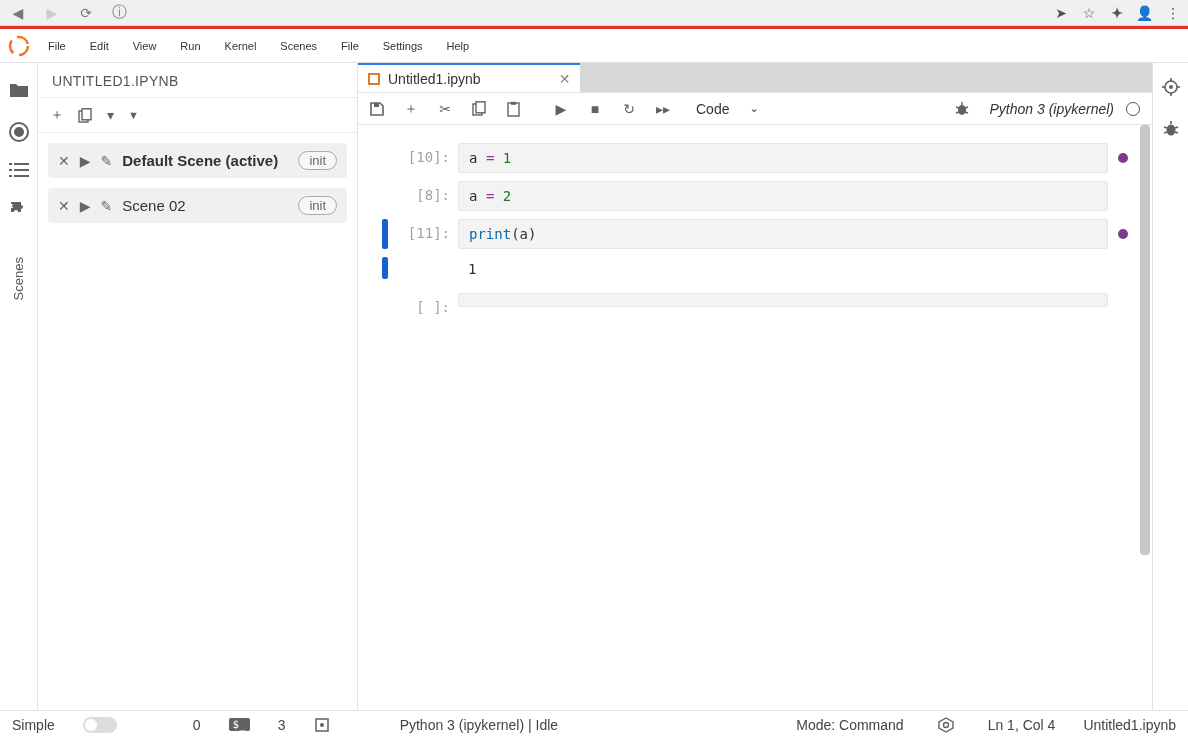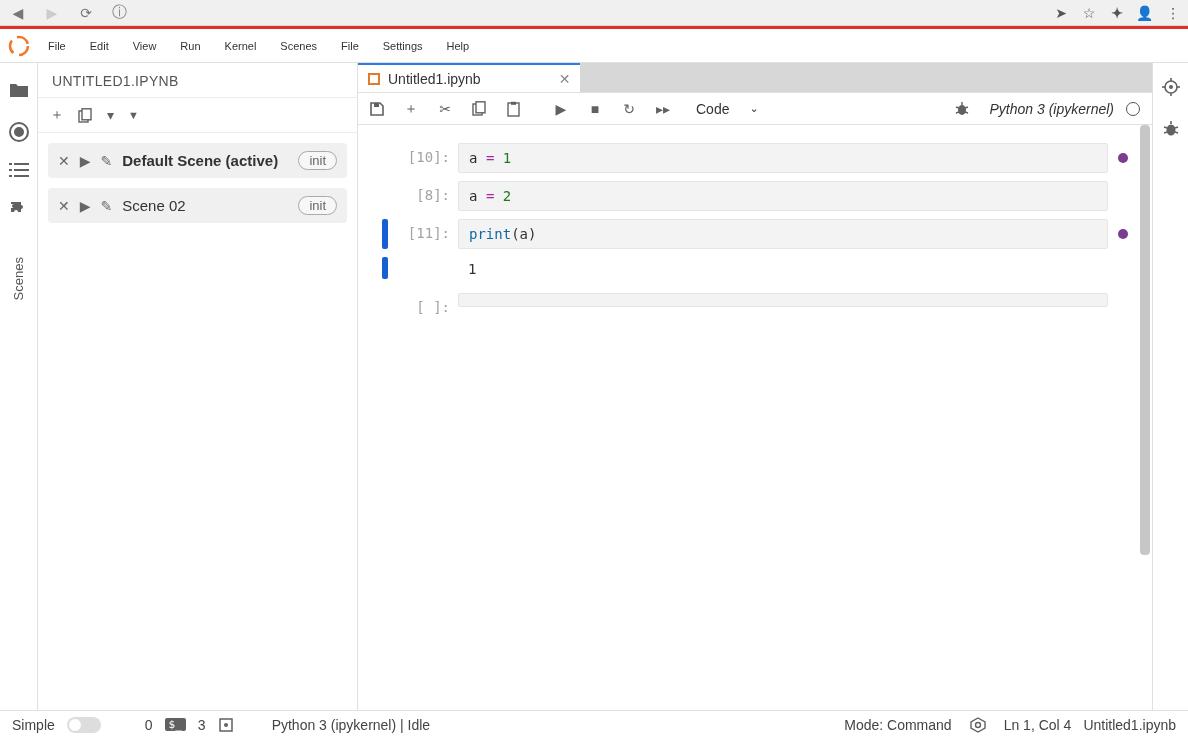--- a/index.html
+++ b/index.html
@@ -76,21 +76,21 @@
   
   .notebook-body::-webkit-scrollbar { width:14px;}
   .notebook-body::-webkit-scrollbar-thumb { background:#c7c7c7; border-radius:4px; border:3px solid #fff;}
   .nb-scroll-fake { position:absolute; right:0; top:62px; bottom:0; width:14px;}
   .nb-scroll-fake .thumb { position:absolute; top:0; height:430px; left:2px; right:2px; background:#c7c7c7; border-radius:4px;}
 
   
   .far-right-rail { width:36px; border-left:1px solid #e0e0e0; display:flex; flex-direction:column; align-items:center; padding-top:14px; gap:22px; color:#616161;}
 
   
-  .statusbar { height:28px; border-top:1px solid #e0e0e0; display:flex; align-items:center; padding:0 12px; font-size:14px; color:#444; gap:12px;}
+  .statusbar { height:28px; border-top:1px solid #e0e0e0; display:flex; align-items:center; padding:0 12px; font-size:14px; color:#444; gap:28px;}
   .statusbar .toggle { width:34px;height:16px;border-radius:10px;background:#ddd; position:relative;}
   .statusbar .toggle .knob { position:absolute; left:2px; top:2px; width:12px;height:12px;border-radius:50%; background:#fff;}
   .statusbar .spacer { flex:1; }
   .statusbar .sb-chip { background:#616161; color:#fff; padding:0 4px; border-radius:2px; font-size:11px; font-family:monospace;}
   .statusbar .icon { color:#616161; }
 
   svg { display:block; }
 </style>
 </head>
 <body>

